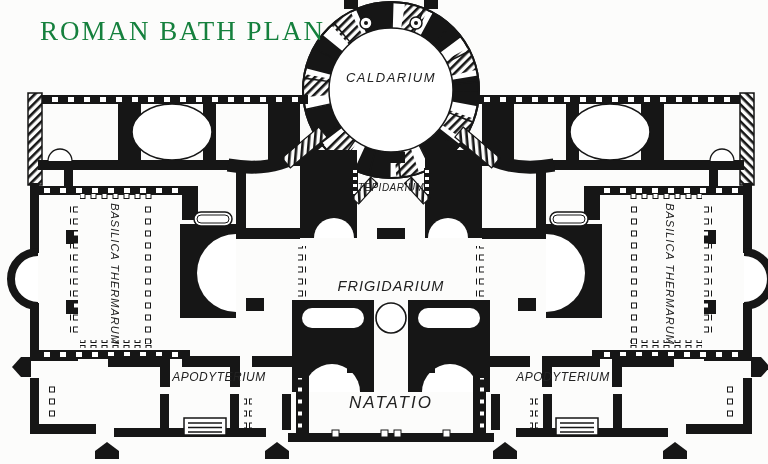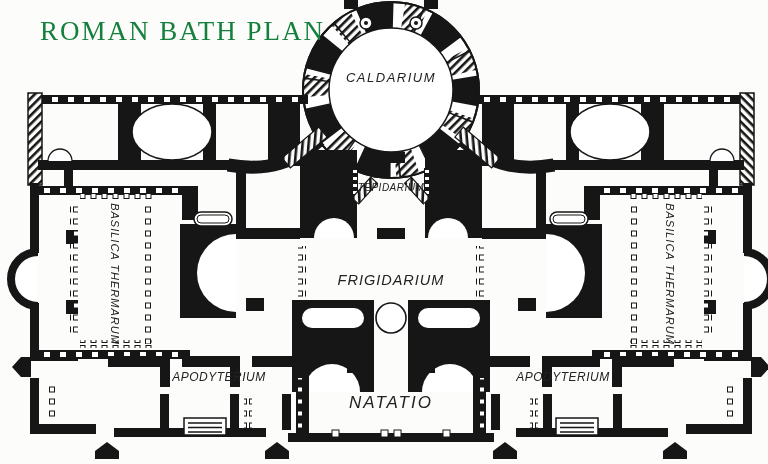--- a/index.html
+++ b/index.html
@@ -12,21 +12,21 @@
     position:absolute;text-align:center;font-style:italic;color:#222;
     font-family:"Liberation Sans",sans-serif;white-space:nowrap;
   }
   #title{
     position:absolute;left:25px;top:16px;width:300px;
     font-family:"Liberation Serif",serif;font-size:27px;letter-spacing:2px;
     color:#15803d;font-style:normal;text-align:right;
   }
   #lbl-caldarium{left:321px;top:70px;width:140px;font-size:13px;letter-spacing:1.5px;}
   #lbl-tepidarium{left:321px;top:182px;width:140px;font-size:10px;letter-spacing:.5px;}
-  #lbl-frigidarium{left:311px;top:272px;width:160px;font-size:14.5px;letter-spacing:1px;}
+  #lbl-frigidarium{left:311px;top:278px;width:160px;font-size:14.5px;letter-spacing:1px;}
   #lbl-natatio{left:321px;top:393px;width:140px;font-size:17px;letter-spacing:2px;}
   .basilica{width:150px;height:16px;font-size:11px;letter-spacing:1px;transform:rotate(90deg);}
   #lbl-basilica-left{left:38px;top:266px;}
   #lbl-basilica-right{left:593px;top:266px;}
   .apody{width:140px;font-size:12px;letter-spacing:.5px;}
   #lbl-apodyterium-left{left:149px;top:370px;}
   #lbl-apodyterium-right{left:493px;top:370px;}
 </style>
 </head>
 <body>

